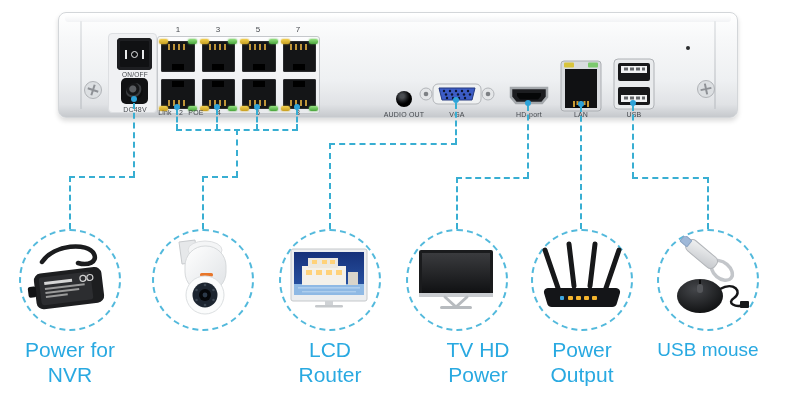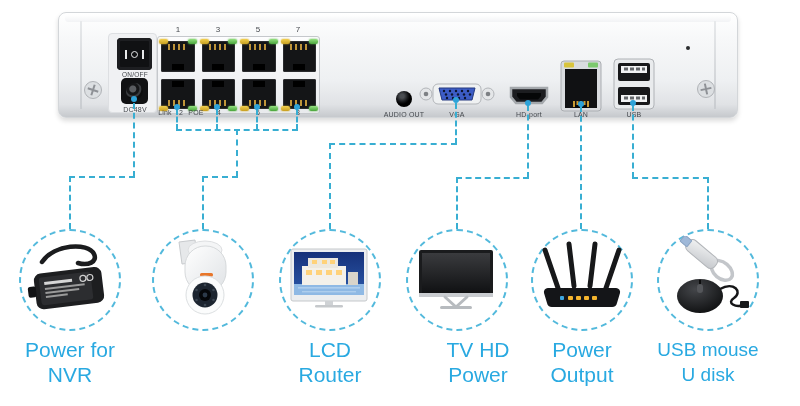--- a/index.html
+++ b/index.html
@@ -425,16 +425,15 @@
   <div class="cap" style="left:398px;">
     <span>TV HD</span>
     <span>Power</span>
   </div>
   <div class="cap" style="left:502px;">
     <span>Power</span>
     <span>Output</span>
   </div>
   <div class="cap" style="left:628px; font-size:19px;">
     <span>USB mouse</span>
-    <span>U disk</span>
   </div>
 
 </div>
 
 </body></html>

